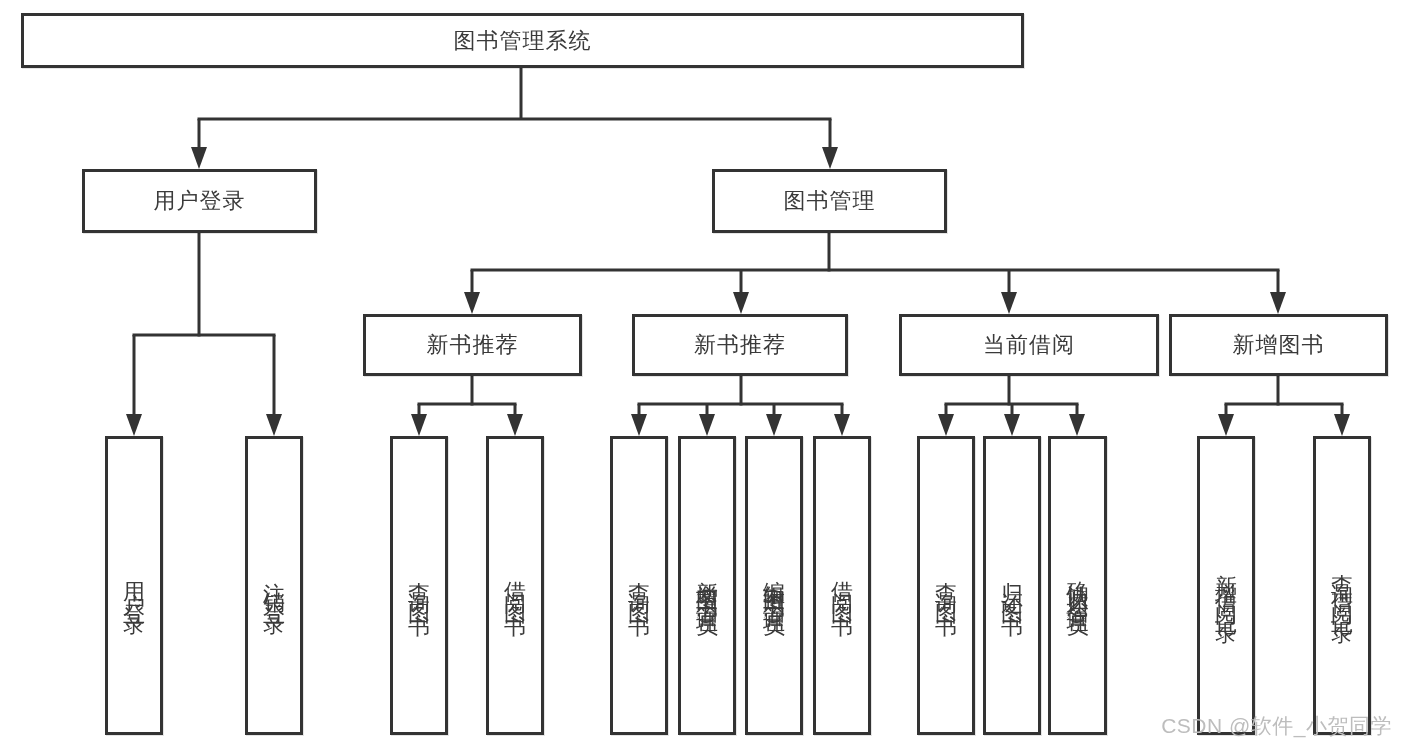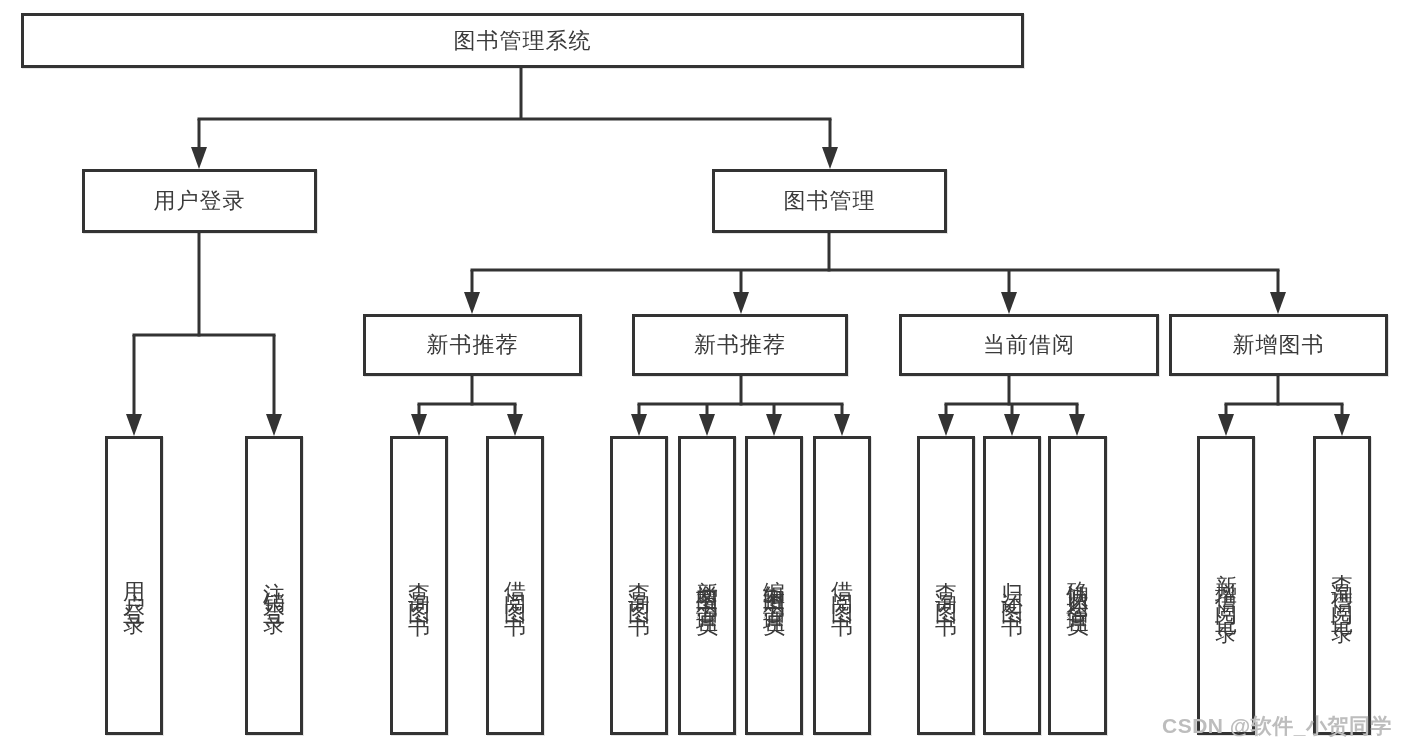--- a/index.html
+++ b/index.html
@@ -48,21 +48,20 @@
   .ls6{letter-spacing:10px;}
   .ls10{letter-spacing:5px;}
   .watermark{
     position:absolute;
     right:13px;top:712px;
     font-size:21px;
     color:var(--wm);
     white-space:nowrap;
     z-index:5;
     letter-spacing:0.5px;
-    font-weight:bold;
   }
 </style>
 </head>
 <body>
 
 <div class="stage">
 
   <svg id="connectors" class="connector-svg" viewBox="0 0 1405 747" xmlns="http://www.w3.org/2000/svg">
       <line x1="521" y1="68" x2="521" y2="120" class="cline"></line>
       <line x1="197.5" y1="119" x2="831.5" y2="119" class="cline"></line>

